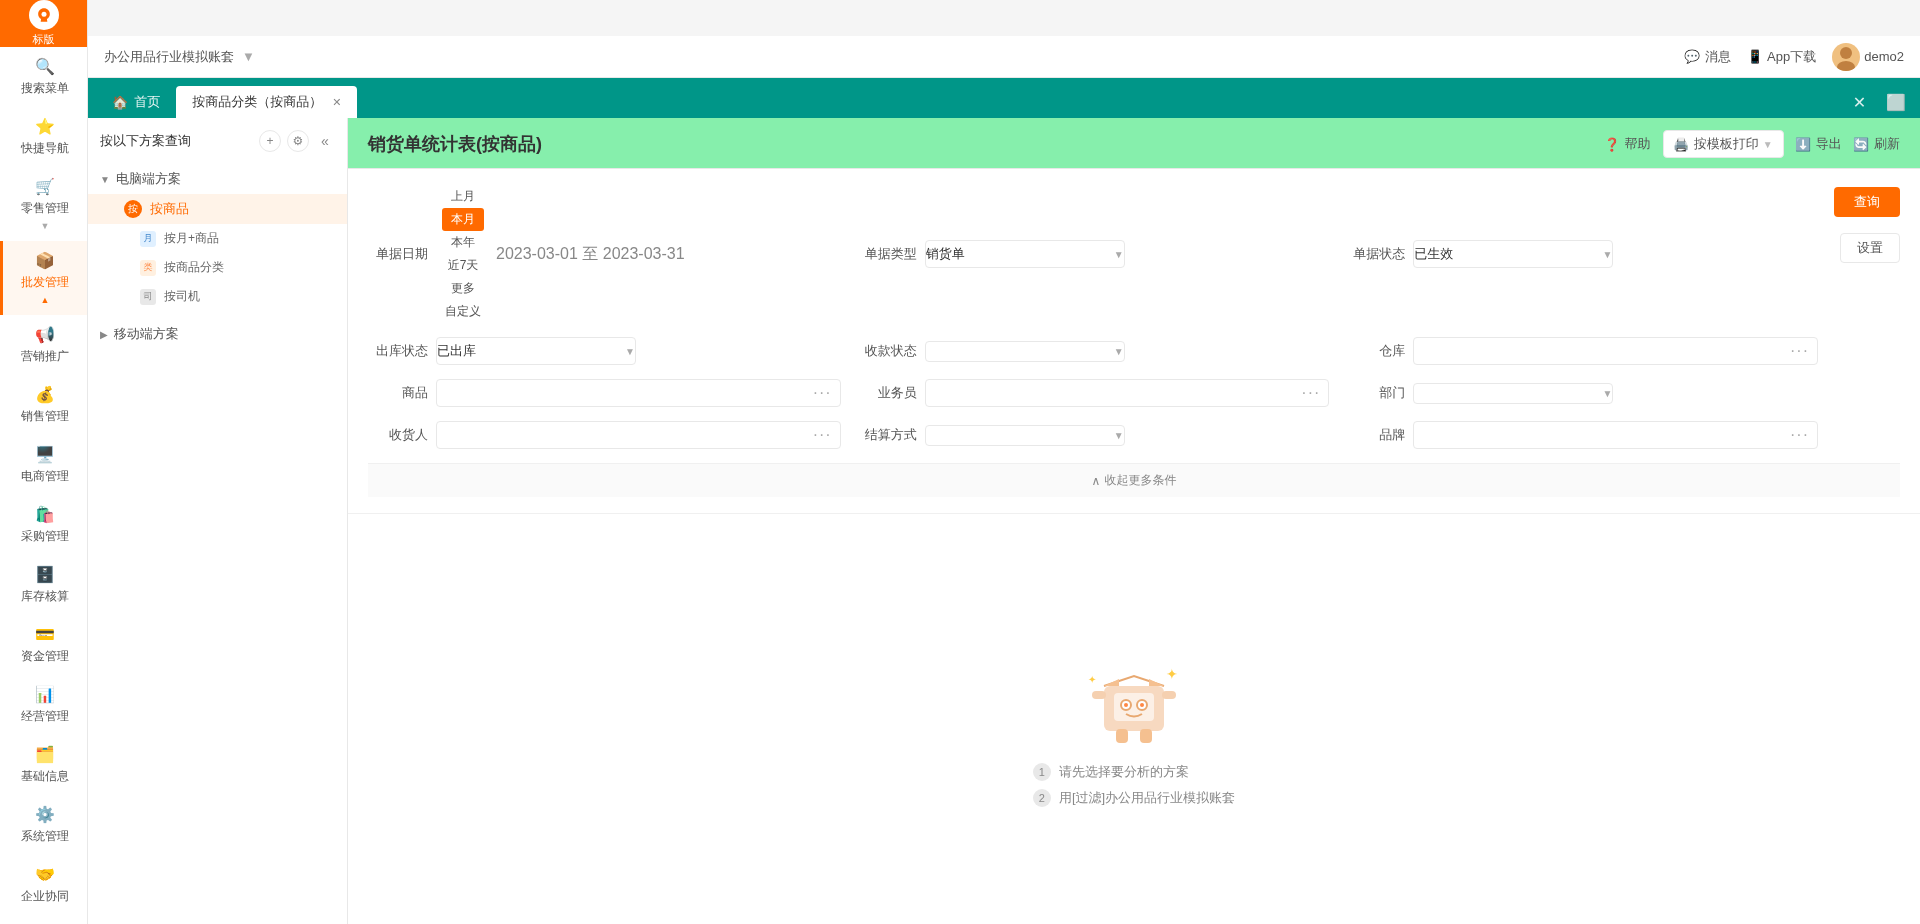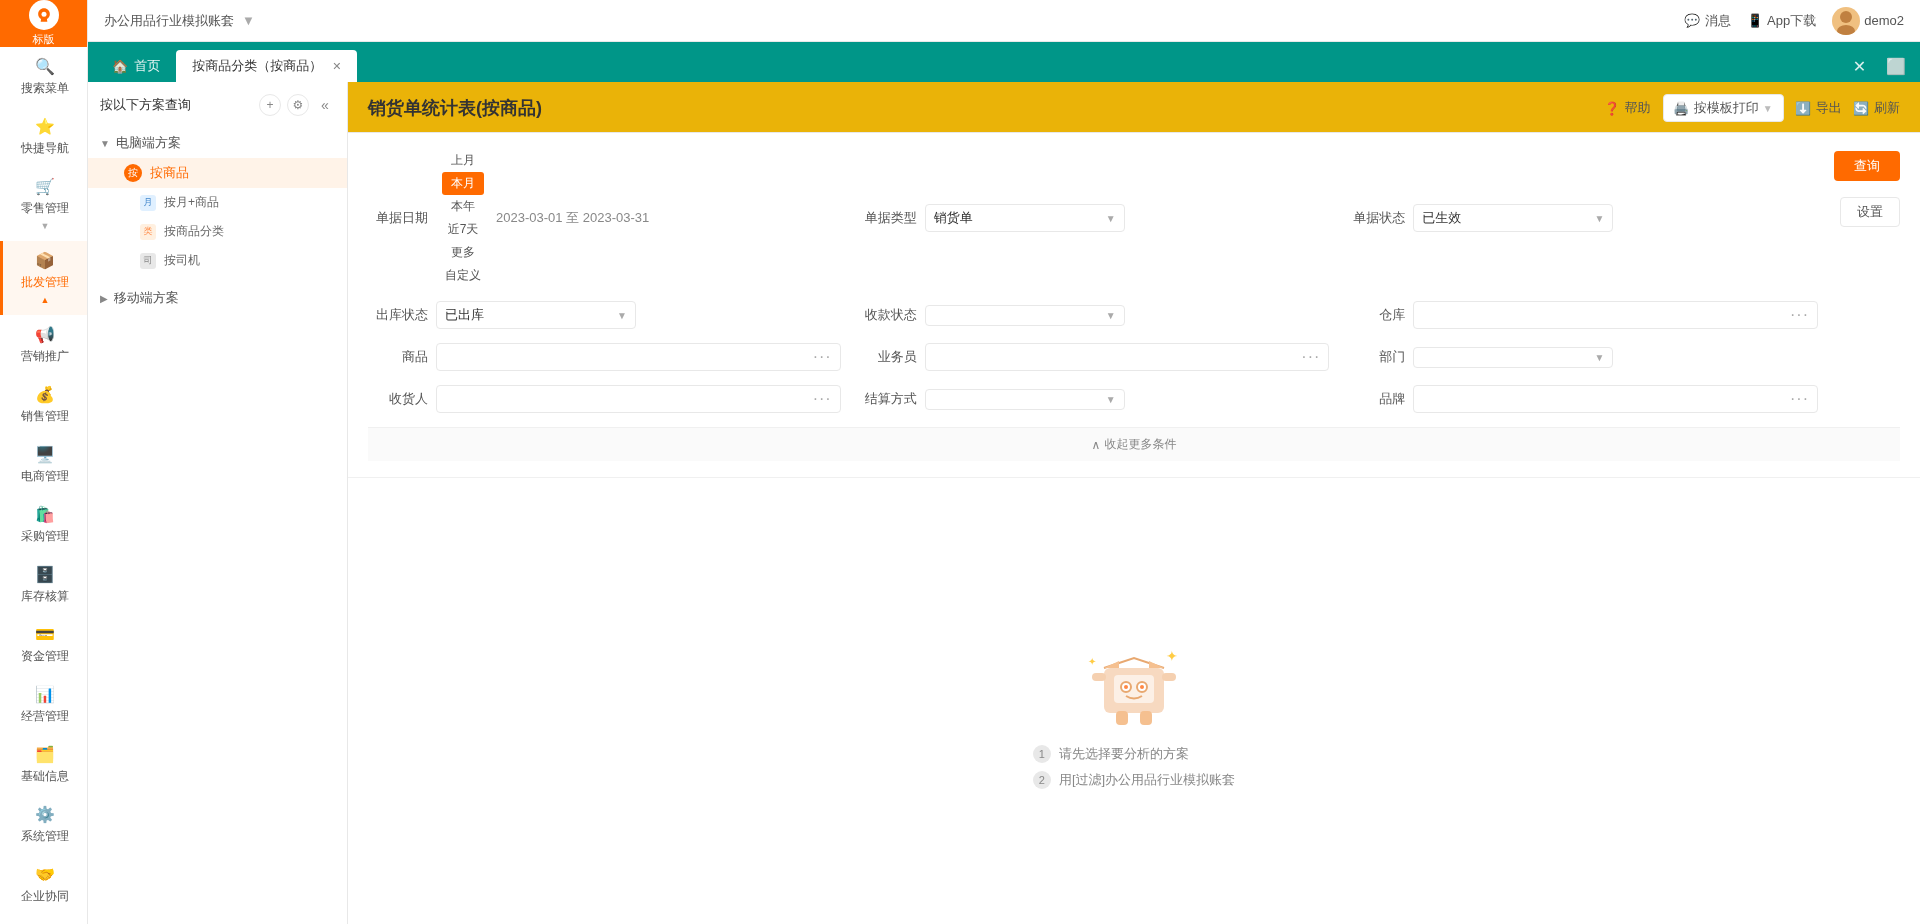--- a/index.html
+++ b/index.html
@@ -54,20 +54,21 @@
     }
     .sidebar-nav-item.active { color: #ff6a00; border-left: 3px solid #ff6a00; background: #fff7f0; }
     .sidebar-nav-item .nav-icon { font-size: 16px; }
 
     
     .main-area {
       flex: 1;
       display: flex;
       flex-direction: column;
       overflow: hidden;
+      margin-top: 36px;
     }
 
     
     .top-header {
       height: 42px;
       background: #fff;
       border-bottom: 1px solid #e8e8e8;
       display: flex;
       align-items: center;
       padding: 0 16px;
@@ -267,21 +268,21 @@
     
     .right-main {
       flex: 1;
       display: flex;
       flex-direction: column;
       overflow: hidden;
     }
 
     
     .page-title-bar {
-      background: #eab308;
+      background: #86efac;
       padding: 12px 20px 10px;
       display: flex;
       align-items: center;
       justify-content: space-between;
       border-bottom: 1px solid #e8e8e8;
     }
     .page-title {
       font-size: 18px;
       font-weight: 600;
       color: #333;
@@ -336,28 +337,28 @@
       color: #555;
       border: 1px solid transparent;
     }
     .date-quick-btn.active {
       background: #ff6a00;
       color: #fff;
       border-radius: 3px;
     }
     .date-range {
       color: #888;
-      font-size: 13px;
+      font-size: 16px;
     }
     .filter-select {
       display: flex;
       align-items: center;
       border: 1px solid #e8e8e8;
       border-radius: 4px;
-      padding: 4px 8px;
+      padding: 4px 0;
       background: #fff;
       gap: 6px;
       cursor: pointer;
       min-width: 120px;
       font-size: 13px;
       color: #333;
     }
     .filter-select-wide {
       min-width: 200px;
     }

